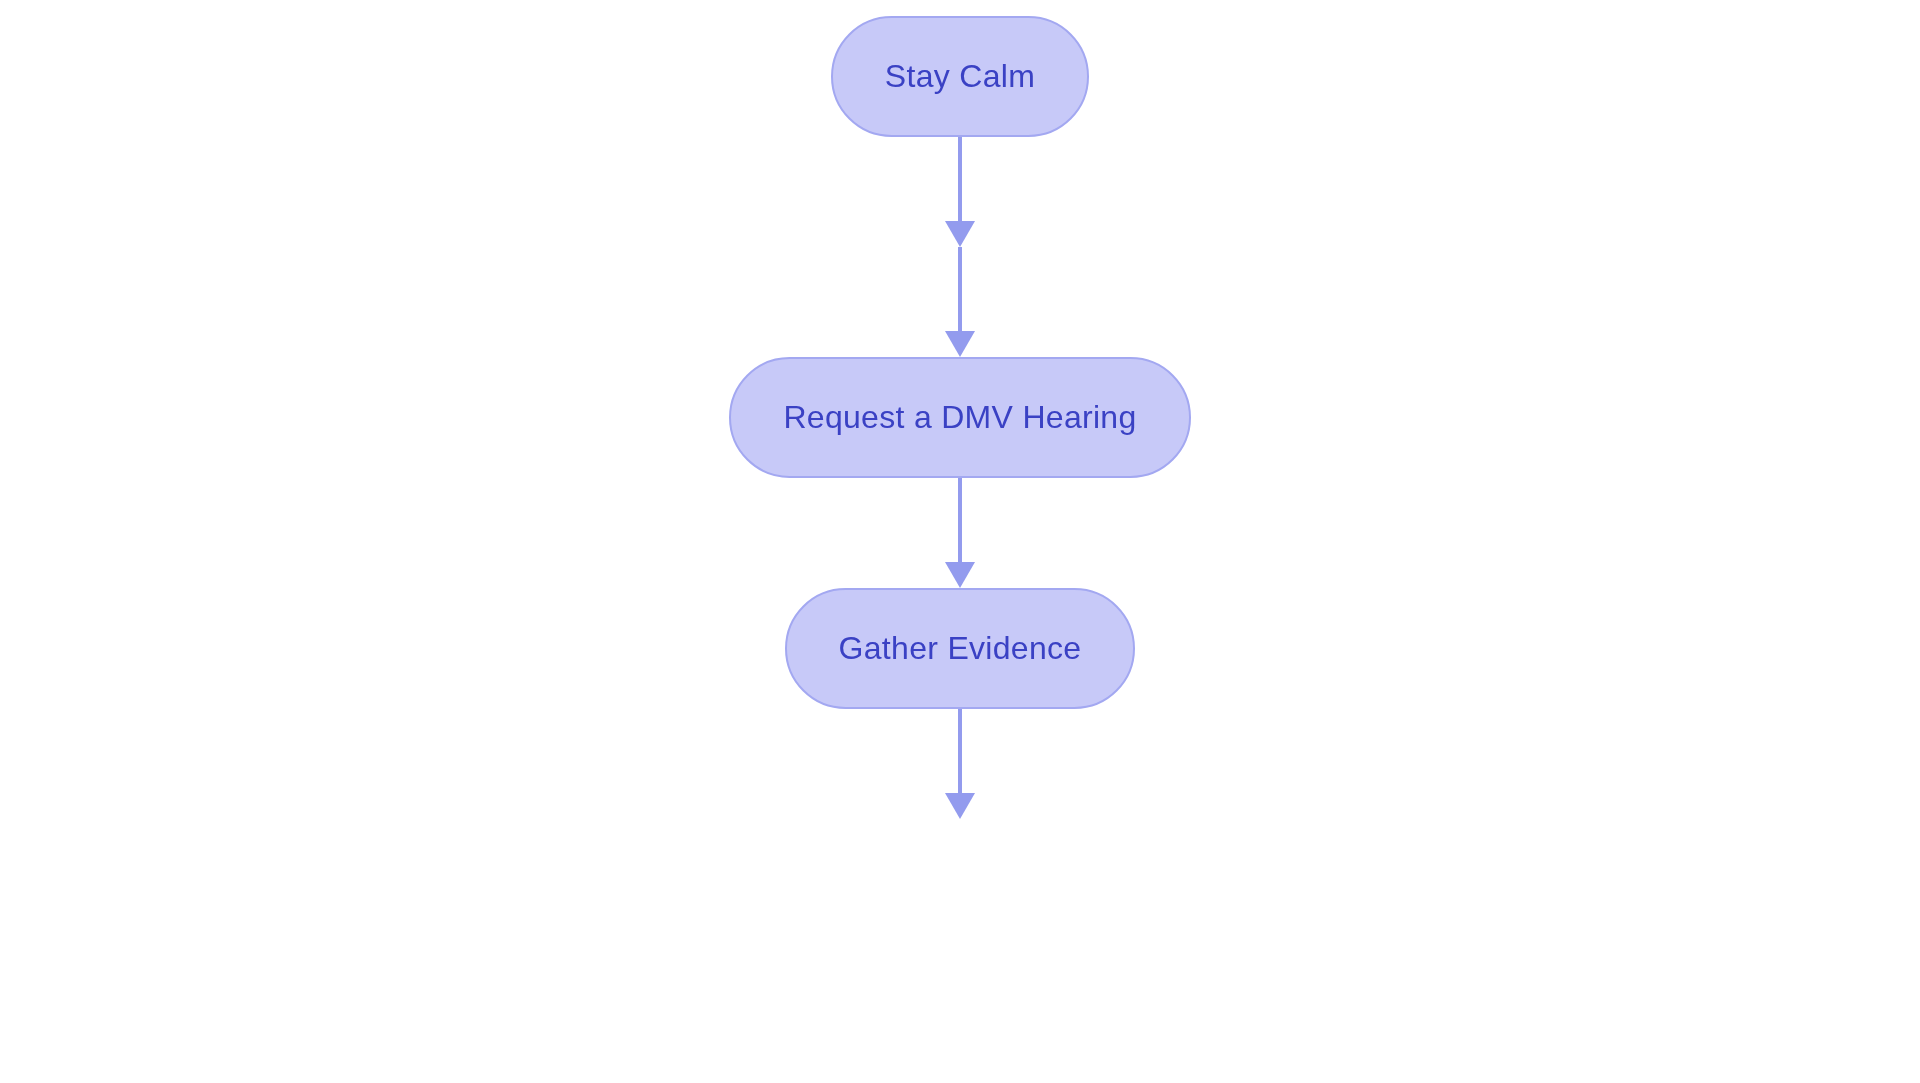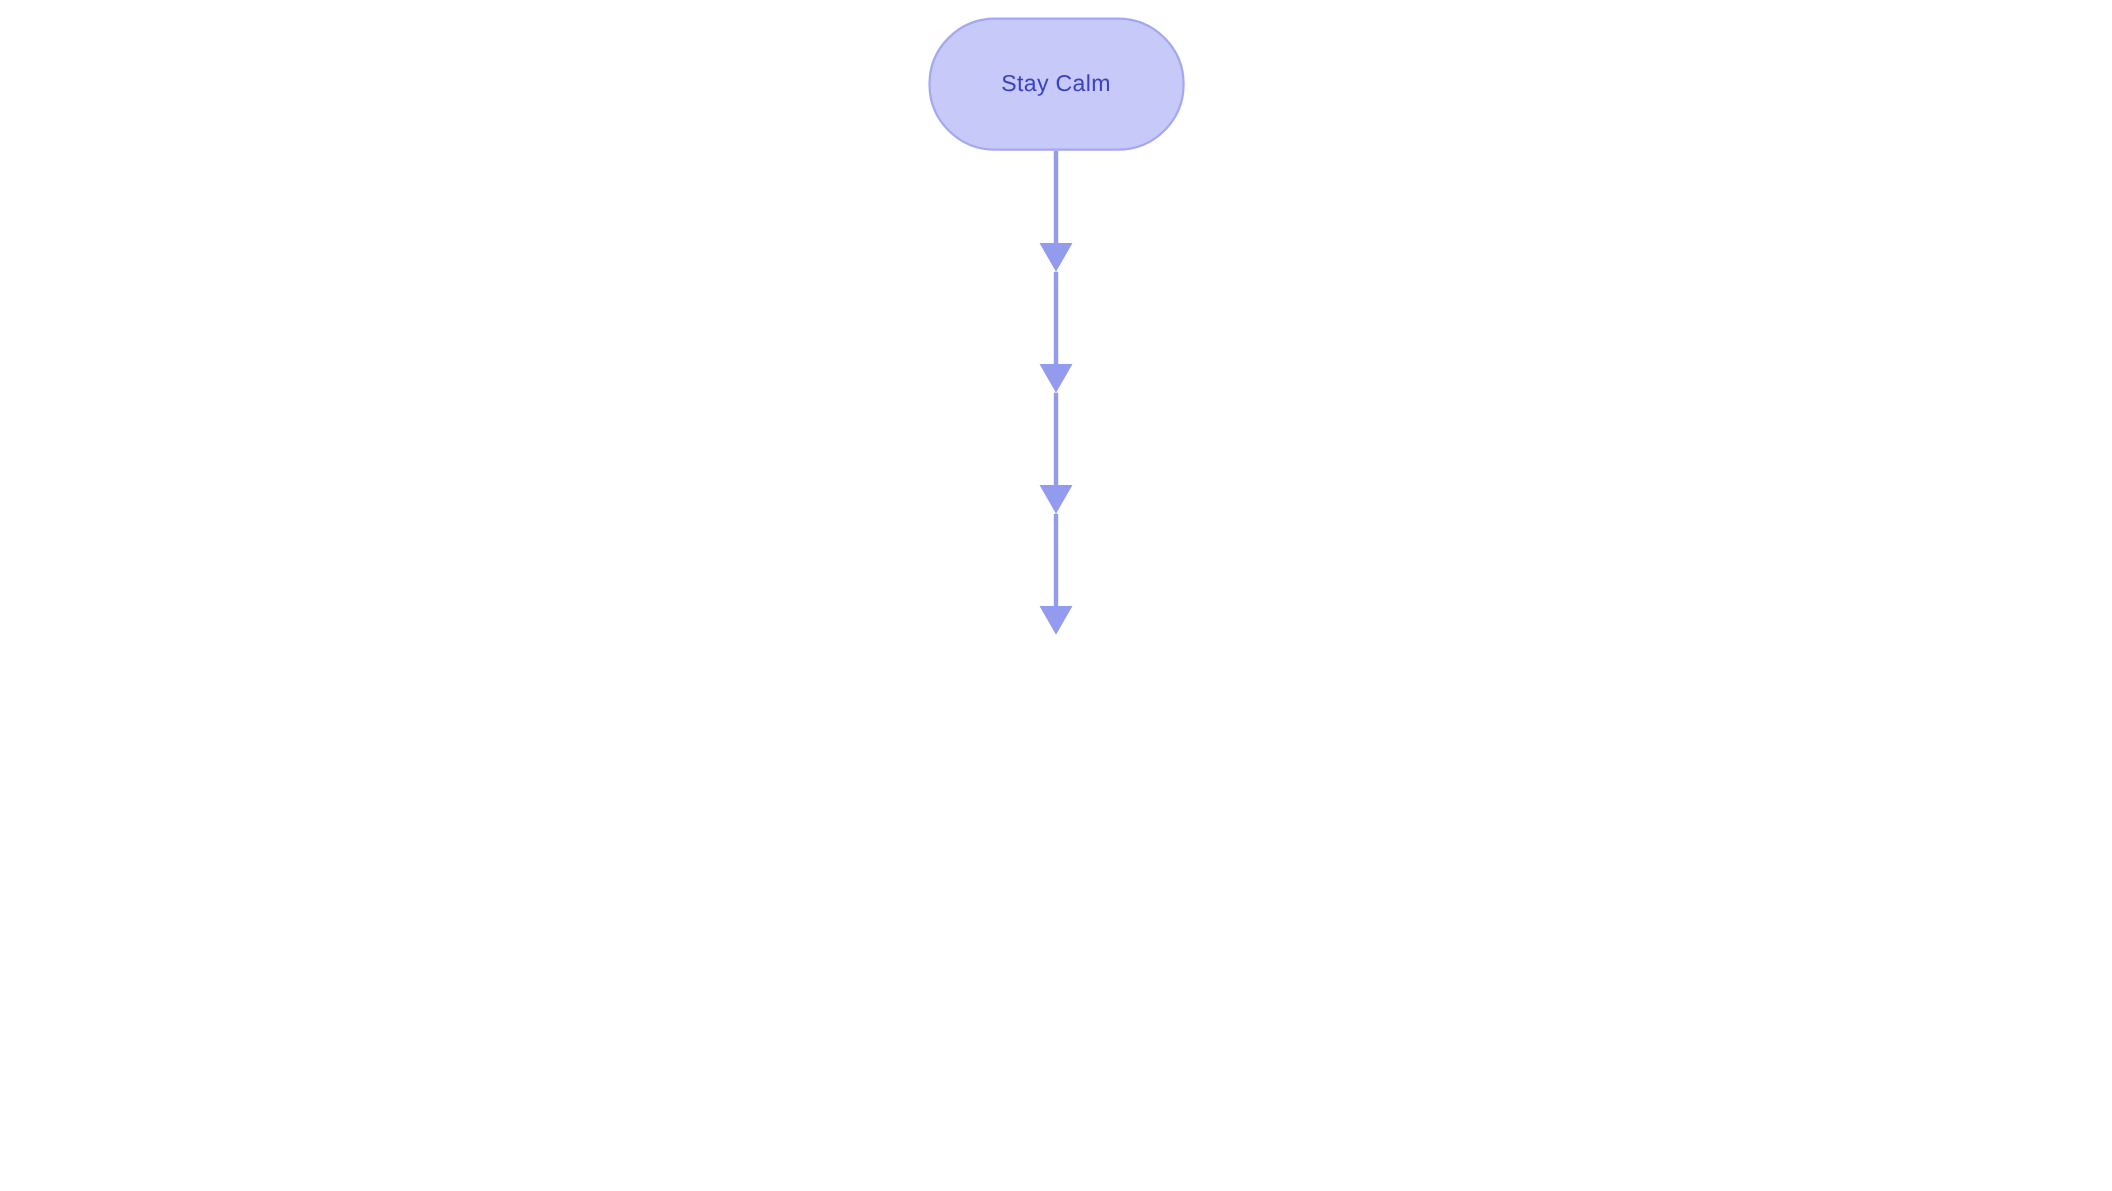--- a/index.html
+++ b/index.html
@@ -25,21 +25,21 @@
     padding-top:16px;
   }
   .node{
     height:121px;
     min-width:233px;
     padding:16px 52px;
     border-radius:62px;
     background:var(--node-fill);
     border:2px solid var(--node-border);
     color:var(--node-text);
-    font-size:21px;
+    font-size:32px;
     font-weight:500;
     letter-spacing:0.3px;
     display:flex;
     align-items:center;
     justify-content:center;
     white-space:nowrap;
     flex:0 0 auto;
   }
   .connector{
     height:110px;
@@ -75,26 +75,32 @@
     <div class="line"></div>
     <div class="head"></div>
   </div>
 
 
   <div class="connector">
     <div class="line"></div>
     <div class="head"></div>
   </div>
 
+  <div class="node">
+    <span>Request a DMV Hearing</span>
+  </div>
 
   <div class="connector">
     <div class="line"></div>
     <div class="head"></div>
   </div>
 
+  <div class="node">
+    <span>Gather Evidence</span>
+  </div>
 
   <div class="connector">
     <div class="line"></div>
     <div class="head"></div>
   </div>
 
 
 </div>
 
 </body></html>

